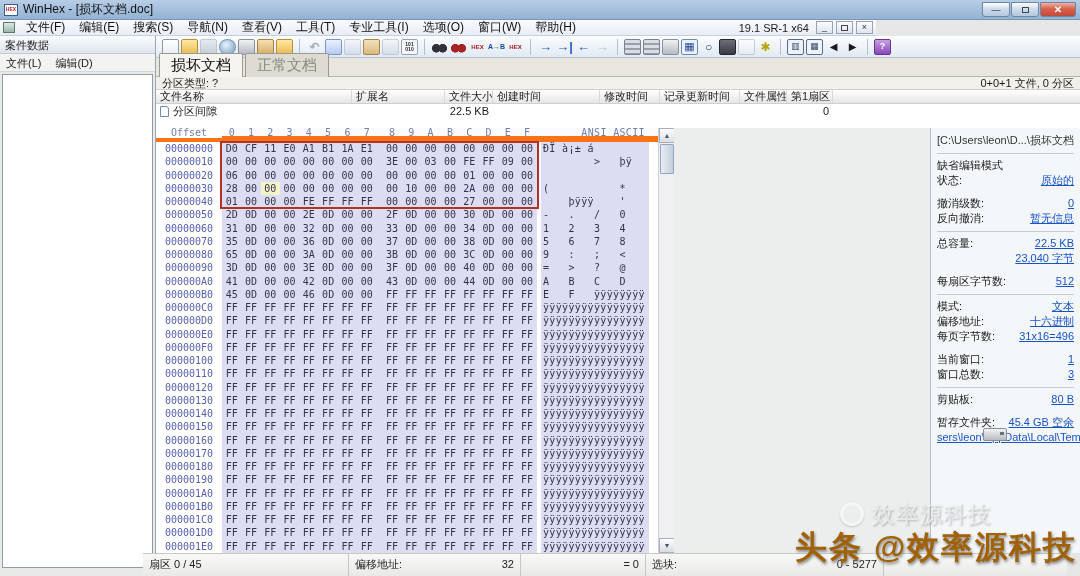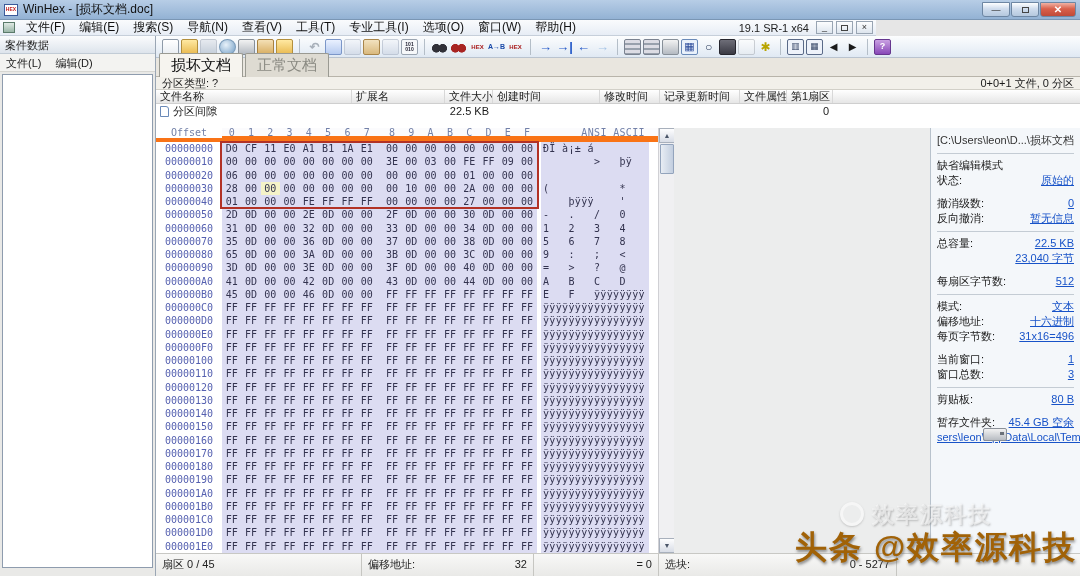--- a/index.html
+++ b/index.html
@@ -146,21 +146,21 @@
   .dsec { border-top:1px solid #c4ccd4; padding:4px 0 5px 0; }
   .drow { display:flex; justify-content:space-between; height:15px; line-height:15px; }
   .dlabel { color:#1a1a1a; white-space:nowrap; }
   .dvalue { color:var(--val-blue,#1853c8); white-space:nowrap; margin-left:auto;text-decoration:underline; }
   .dgap { height:8px; }
   #disk-icon { position:absolute; left:52px; top:300px; width:24px; height:13px;
     background:linear-gradient(#f2f2f2,#b8bcc2); border:1px solid #8a9098; border-radius:2px; }
   #disk-icon::after { content:""; position:absolute; right:2px; top:3px; width:4px; height:3px; background:#6a7078; }
 
   
-  #statusbar { position:absolute; left:156px; top:553px; width:924px; height:23px;
+  #statusbar { position:absolute; left:143px; top:553px; width:924px; height:23px;
     background:linear-gradient(#f8f8f7,#e9e9e7); border-top:1px solid #c8c8c4; display:flex;
     font-size:11px; line-height:21px; color:#222; }
   .seg { border-right:1px solid #c6c6c2; padding:0 6px; display:flex; }
   .seg .sv { margin-left:auto; }
 
   
   #wm-ghost { position:absolute; left:872px; top:500px; font-size:22px; font-weight:bold;
     color:rgba(255,255,255,0.55); text-shadow:1px 1px 2px rgba(120,120,120,0.45); letter-spacing:2px; }
   #wm-logo { position:absolute; left:840px; top:502px; width:24px; height:24px; border-radius:50%;
     border:3px solid rgba(255,255,255,0.5); box-shadow:0 1px 2px rgba(120,120,120,0.35); }

